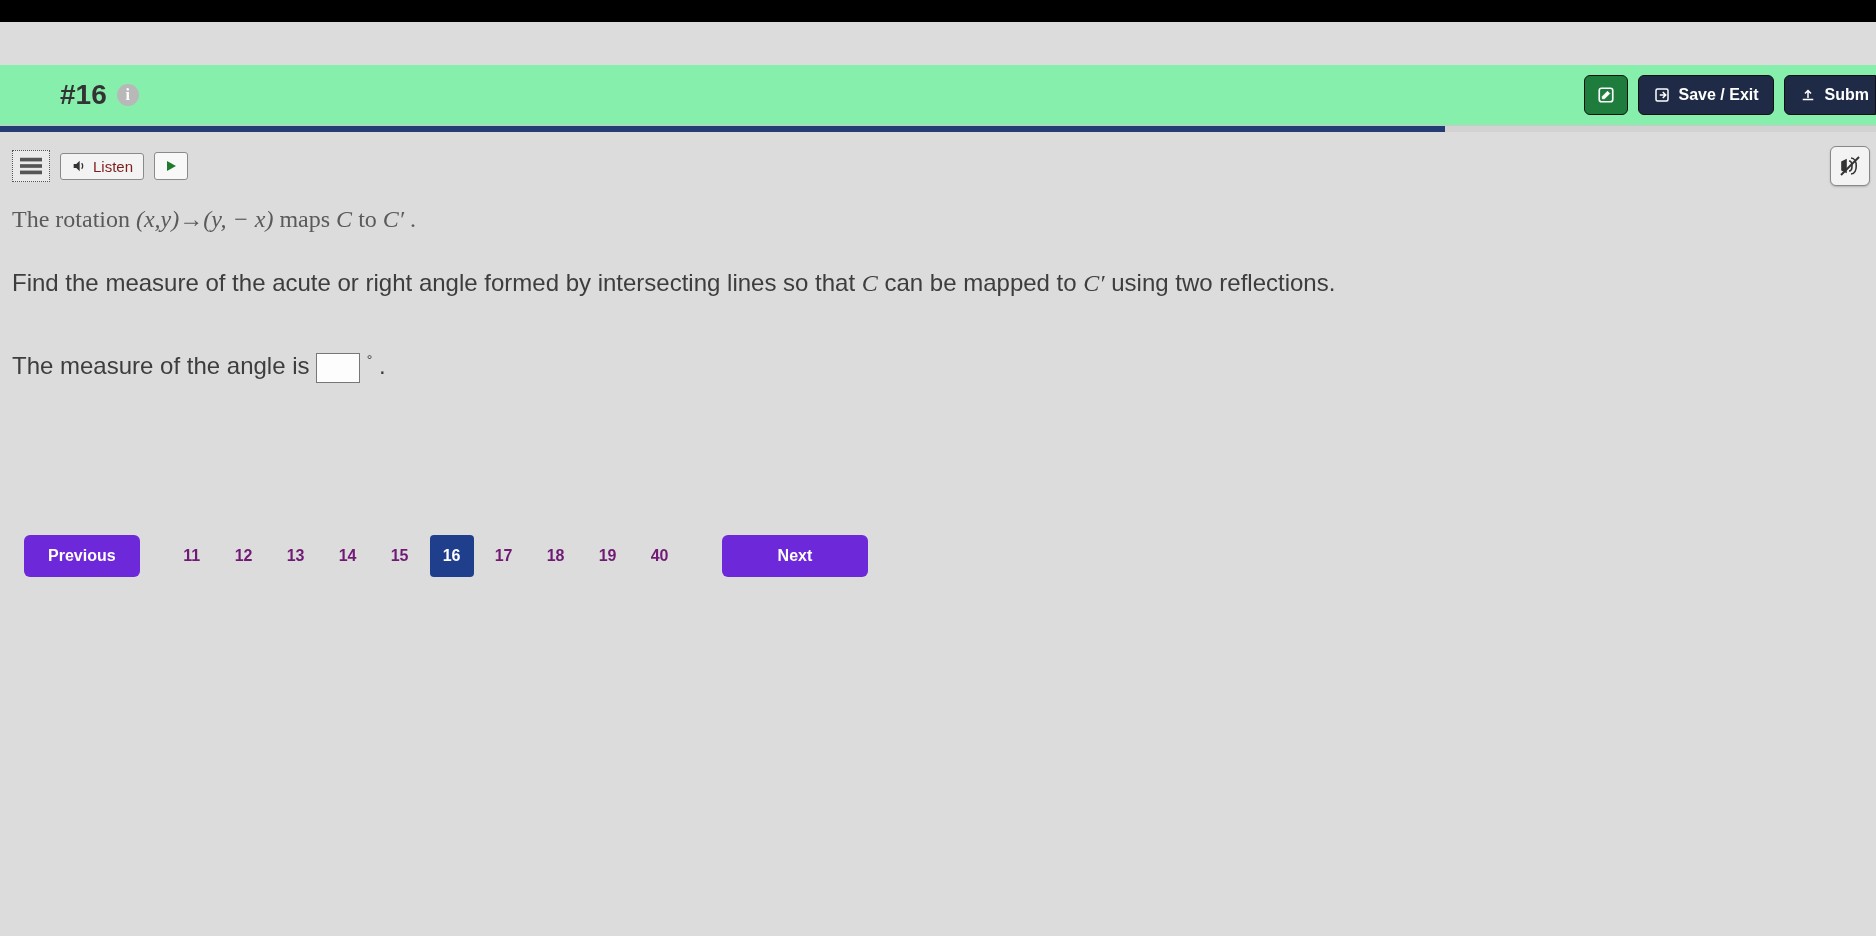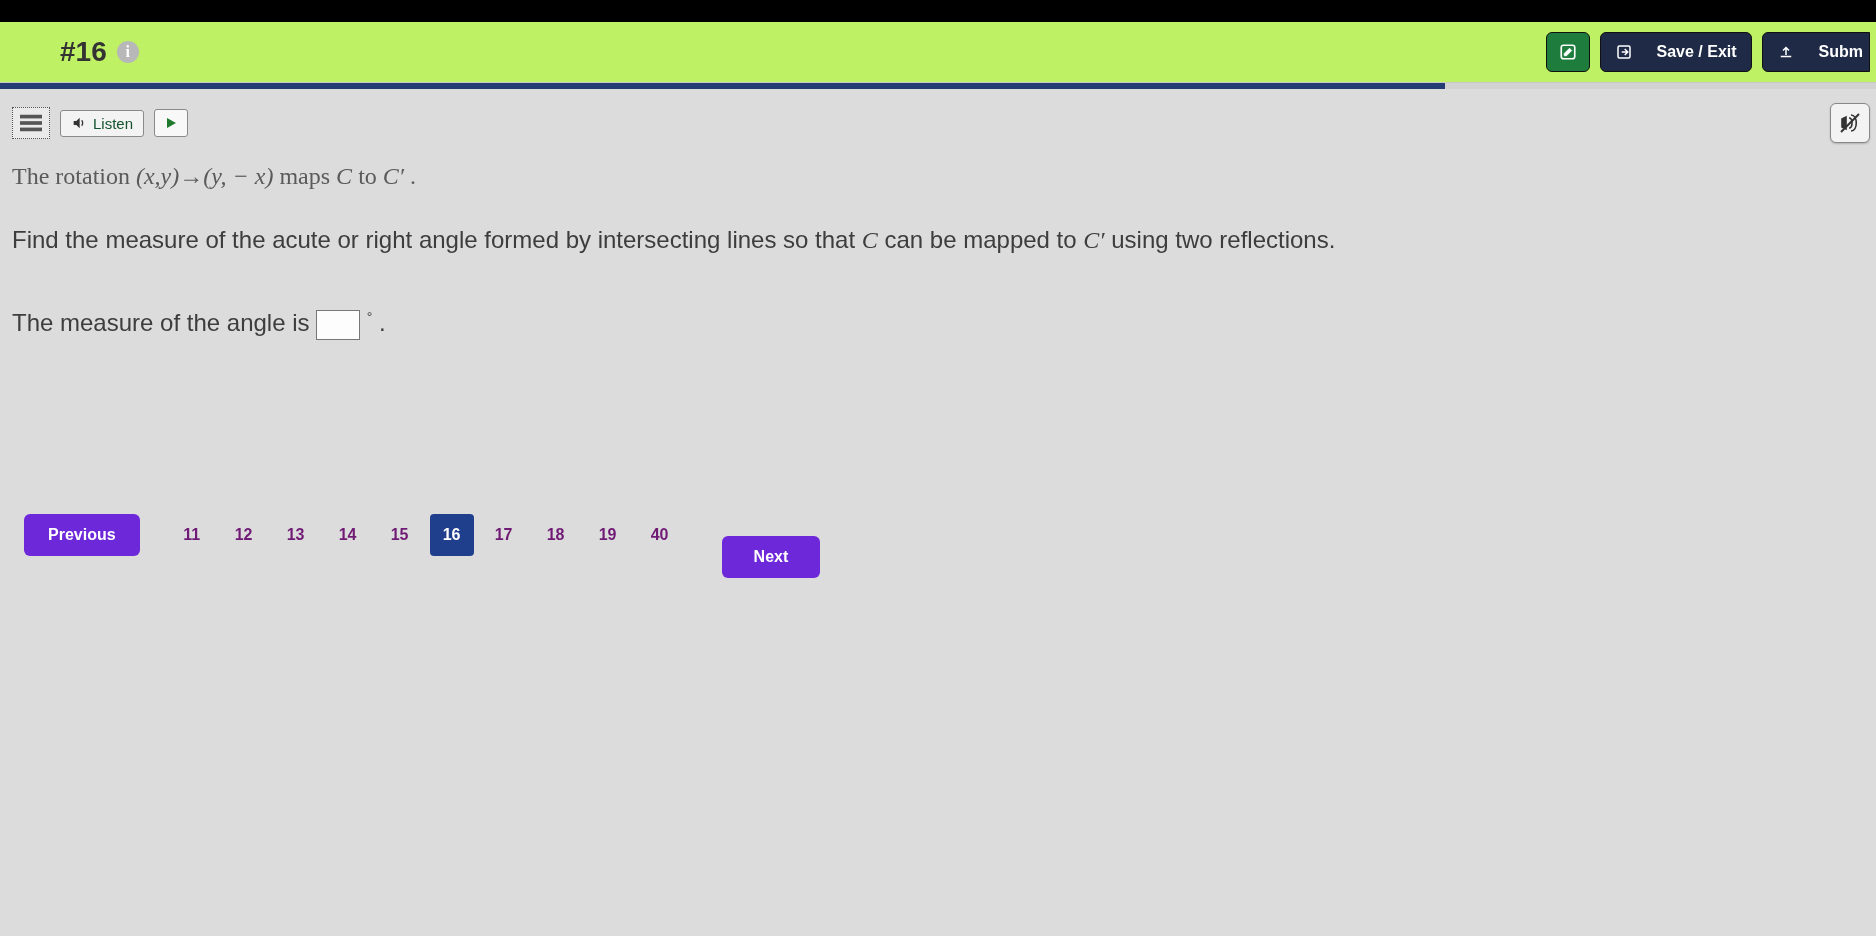--- a/index.html
+++ b/index.html
@@ -8,26 +8,27 @@
     font-family: Arial, Helvetica, sans-serif;
     background: #dcdcdc;
     overflow: hidden;
   }
   .top-black-bar {
     height: 22px;
     background: #000;
     width: 100%;
   }
   .header-bar {
-    background: #bef264;
+    background: #86efac;
     display: flex;
     align-items: center;
     justify-content: space-between;
-    padding: 10px 6px 10px 60px;
+    padding: 10px 0 10px 60px;
     border-bottom: 1px solid #c9c9c9;
+    margin-top: 43px;
   }
   .header-left {
     display: flex;
     align-items: center;
     gap: 10px;
     font-size: 28px;
     font-weight: 700;
     color: #333;
   }
   .info-badge {
@@ -45,21 +46,21 @@
   .header-right { display: flex; align-items: center; gap: 10px; padding-right: 0; }
   .hdr-btn {
     background: #1f2b46;
     color: #fff;
     border-radius: 6px;
     padding: 10px 14px;
     font-size: 16px;
     font-weight: 600;
     display: inline-flex;
     align-items: center;
-    gap: 24px;
+    gap: 8px;
     cursor: pointer;
     border: 1px solid #111;
   }
   .hdr-btn.green { background: #1e7d3d; padding: 10px 12px; }
   .hdr-btn svg { width: 18px; height: 18px; }
   .progress-wrap { width: 100%; height: 6px; background: #d2d2d2; position: relative; }
   .progress-fill { height: 100%; background: #243c73; width: 77%; }
 
   .content {
     padding: 18px 0 0 6px;
@@ -75,21 +76,21 @@
   .hamburger-box {
     width: 38px; height: 32px;
     border: 1px dotted #555;
     display: flex; align-items: center; justify-content: center;
     background: #eaeaea;
   }
   .hamburger-box svg { width: 22px; height: 18px; }
   .listen-btn {
     display: inline-flex; align-items: center; gap: 6px;
     border: 1px solid #8a8a8a; background: #f3f3f3;
-    padding: 4px 10px; font-size: 15px; color: #14532d;
+    padding: 4px 10px; font-size: 15px; color: #7f1d1d;
     border-radius: 3px;
   }
   .play-btn {
     width: 34px; height: 28px; border: 1px solid #8a8a8a;
     background: #f8f8f8; display: inline-flex; align-items: center; justify-content: center;
     border-radius: 3px;
   }
   .play-btn svg { width: 12px; height: 12px; }
   .tools-floating {
     position: absolute;
@@ -132,21 +133,21 @@
   .pg-btn {
     background: #6d28d9;
     color: #fff;
     font-weight: 700;
     font-size: 16px;
     padding: 12px 24px;
     border-radius: 6px;
     cursor: pointer;
     border: none;
   }
-  .pg-btn.next { margin-left: 36px; padding: 12px 32px; margin-top: 44px; }
+  .pg-btn.next { margin-left: 36px; padding: 12px 56px; }
   .pg-num {
     width: 52px;
     text-align: center;
     font-weight: 700;
     font-size: 16px;
     color: #701a75;
     padding: 12px 0;
     cursor: pointer;
   }
   .pg-num.active {

